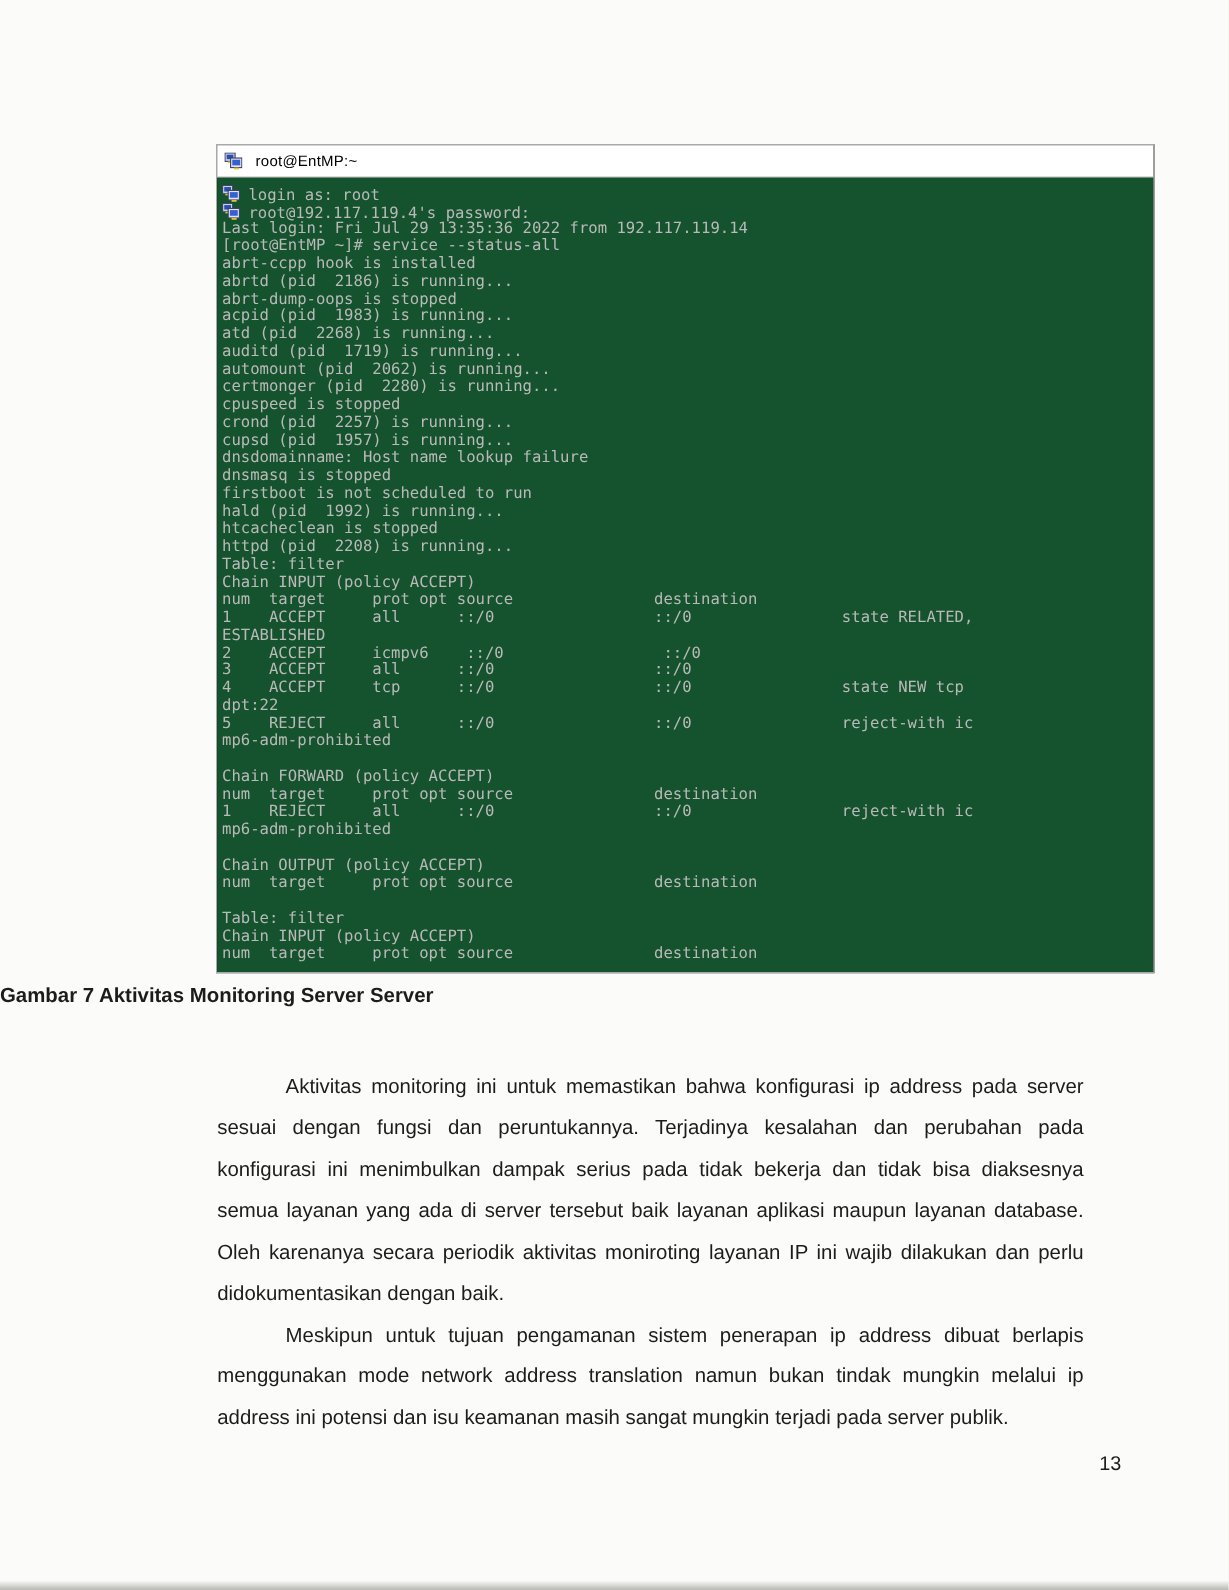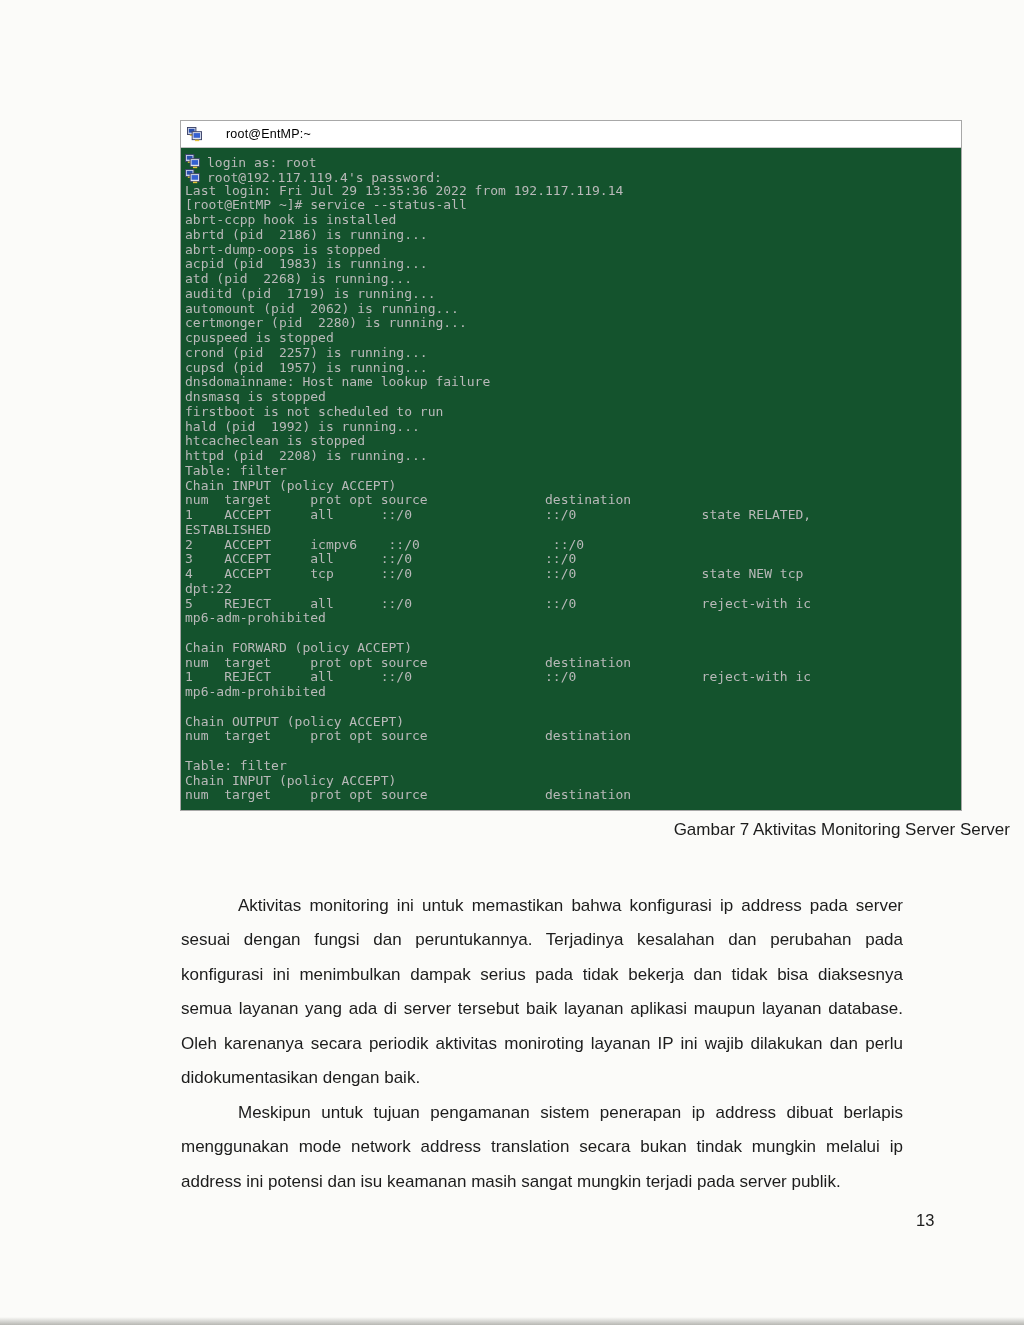--- a/index.html
+++ b/index.html
@@ -8,38 +8,39 @@
     background:#fbfbf9;overflow:hidden;
     font-family:"Liberation Sans",sans-serif;color:#1c1c1c;
   }
   
   .window{
     position:absolute;left:180px;top:120px;width:782px;
     border:1px solid #a8a8a8;box-sizing:border-box;background:#000;
   }
   .titlebar{
     height:26px;background:#ffffff;border-bottom:1px solid #c2c2c2;
-    display:flex;align-items:center;gap:24px;padding:0 6px;
+    display:flex;align-items:center;gap:11px;padding:0 6px;
     font-size:12.5px;color:#000;
   }
   .titlebar .title{letter-spacing:.2px;}
   .putty-icon svg{display:block;}
   .term-body{
     height:662px;box-sizing:border-box;overflow:hidden;
     padding:6px 2px 0 4px;background:#14532d;
     font-family:"DejaVu Sans Mono",monospace;
     font-size:13px;line-height:14.75px;color:#b9b9b9;
     white-space:pre;
   }
   .term-line{height:14.75px;}
   .line-putty-icon{display:inline-block;width:15px;margin-right:7px;vertical-align:-2px;}
   
   .caption{
-    position:absolute;left:0;right:14px;top:820px;text-align:right;
+    position:absolute;left:0;right:0;top:820px;text-align:left;
     font-size:17px;
+    font-weight:bold;
   }
   .heading{position:absolute;left:150px;top:858px;font-size:17px;}
   .heading .num{display:inline-block;width:31px;}
   .para{
     position:absolute;left:181px;width:722px;margin:0;
     font-size:17px;line-height:34.4px;text-align:justify;text-indent:57px;
   }
   .para-1{top:889px;}
   .para-2{top:1096px;}
   .page-number{position:absolute;left:916px;top:1211px;font-size:16.5px;}
@@ -82,18 +83,18 @@
                 <rect x="5.5" y="5" width="10" height="8.5" fill="#dfe3ee" stroke="#3b4266"></rect>
                 <rect x="7" y="6.5" width="7" height="5" fill="#3560d0"></rect>
                 <rect x="8.5" y="13.5" width="4.5" height="1.6" fill="#e4c23a"></rect>
               </svg></span>root@192.117.119.4's password:</div><div class="term-line">Last login: Fri Jul 29 13:35:36 2022 from 192.117.119.14</div><div class="term-line">[root@EntMP ~]# service --status-all</div><div class="term-line">abrt-ccpp hook is installed</div><div class="term-line">abrtd (pid  2186) is running...</div><div class="term-line">abrt-dump-oops is stopped</div><div class="term-line">acpid (pid  1983) is running...</div><div class="term-line">atd (pid  2268) is running...</div><div class="term-line">auditd (pid  1719) is running...</div><div class="term-line">automount (pid  2062) is running...</div><div class="term-line">certmonger (pid  2280) is running...</div><div class="term-line">cpuspeed is stopped</div><div class="term-line">crond (pid  2257) is running...</div><div class="term-line">cupsd (pid  1957) is running...</div><div class="term-line">dnsdomainname: Host name lookup failure</div><div class="term-line">dnsmasq is stopped</div><div class="term-line">firstboot is not scheduled to run</div><div class="term-line">hald (pid  1992) is running...</div><div class="term-line">htcacheclean is stopped</div><div class="term-line">httpd (pid  2208) is running...</div><div class="term-line">Table: filter</div><div class="term-line">Chain INPUT (policy ACCEPT)</div><div class="term-line">num  target     prot opt source               destination</div><div class="term-line">1    ACCEPT     all      ::/0                 ::/0                state RELATED,</div><div class="term-line">ESTABLISHED</div><div class="term-line">2    ACCEPT     icmpv6    ::/0                 ::/0</div><div class="term-line">3    ACCEPT     all      ::/0                 ::/0</div><div class="term-line">4    ACCEPT     tcp      ::/0                 ::/0                state NEW tcp</div><div class="term-line">dpt:22</div><div class="term-line">5    REJECT     all      ::/0                 ::/0                reject-with ic</div><div class="term-line">mp6-adm-prohibited</div><div class="term-line"> </div><div class="term-line">Chain FORWARD (policy ACCEPT)</div><div class="term-line">num  target     prot opt source               destination</div><div class="term-line">1    REJECT     all      ::/0                 ::/0                reject-with ic</div><div class="term-line">mp6-adm-prohibited</div><div class="term-line"> </div><div class="term-line">Chain OUTPUT (policy ACCEPT)</div><div class="term-line">num  target     prot opt source               destination</div><div class="term-line"> </div><div class="term-line">Table: filter</div><div class="term-line">Chain INPUT (policy ACCEPT)</div><div class="term-line">num  target     prot opt source               destination</div></div>
     </div>
     <div class="caption">Gambar 7 Aktivitas Monitoring Server Server</div>
   </div>
 
 
   <p class="para para-1">Aktivitas monitoring ini untuk memastikan bahwa konfigurasi ip address pada server sesuai dengan fungsi dan peruntukannya. Terjadinya kesalahan dan perubahan pada konfigurasi ini menimbulkan dampak serius pada tidak bekerja dan tidak bisa diaksesnya semua layanan yang ada di server tersebut baik layanan aplikasi maupun layanan database. Oleh karenanya secara periodik aktivitas moniroting layanan IP ini wajib dilakukan dan perlu didokumentasikan dengan baik.</p>
-  <p class="para para-2">Meskipun untuk tujuan pengamanan sistem penerapan ip address dibuat berlapis menggunakan mode network address translation secara bukan tindak mungkin melalui ip address ini potensi dan isu keamanan masih sangat mungkin terjadi pada server publik.</p>
+  <p class="para para-2">Meskipun untuk tujuan pengamanan sistem penerapan ip address dibuat berlapis menggunakan mode network address translation namun bukan tindak mungkin melalui ip address ini potensi dan isu keamanan masih sangat mungkin terjadi pada server publik.</p>
 
   <div class="page-number">13</div>
 
   <div class="scan-edge"></div>
 </div>
 
 </body></html>

